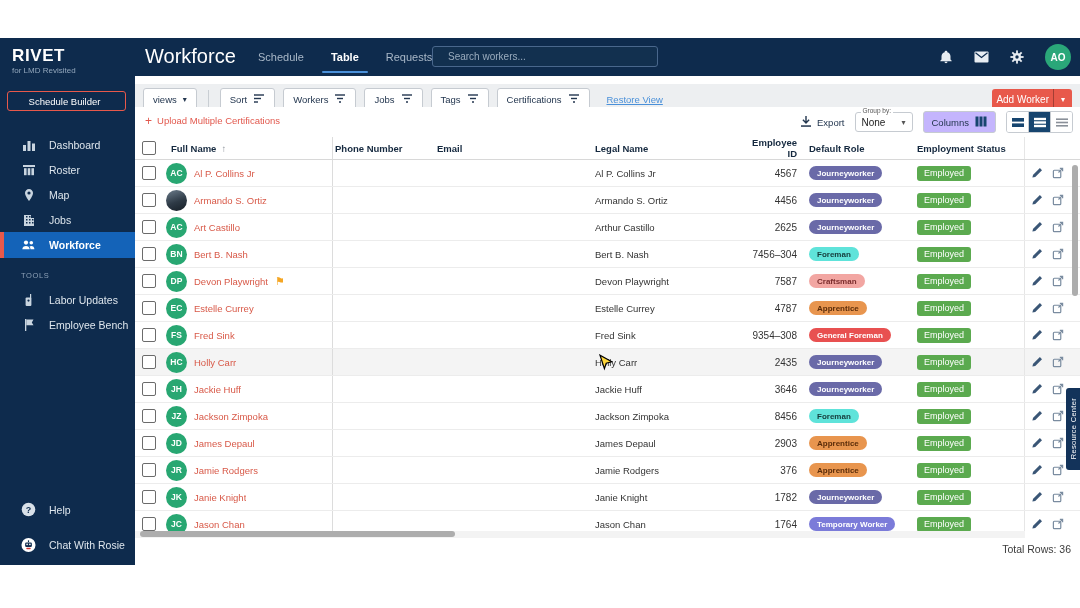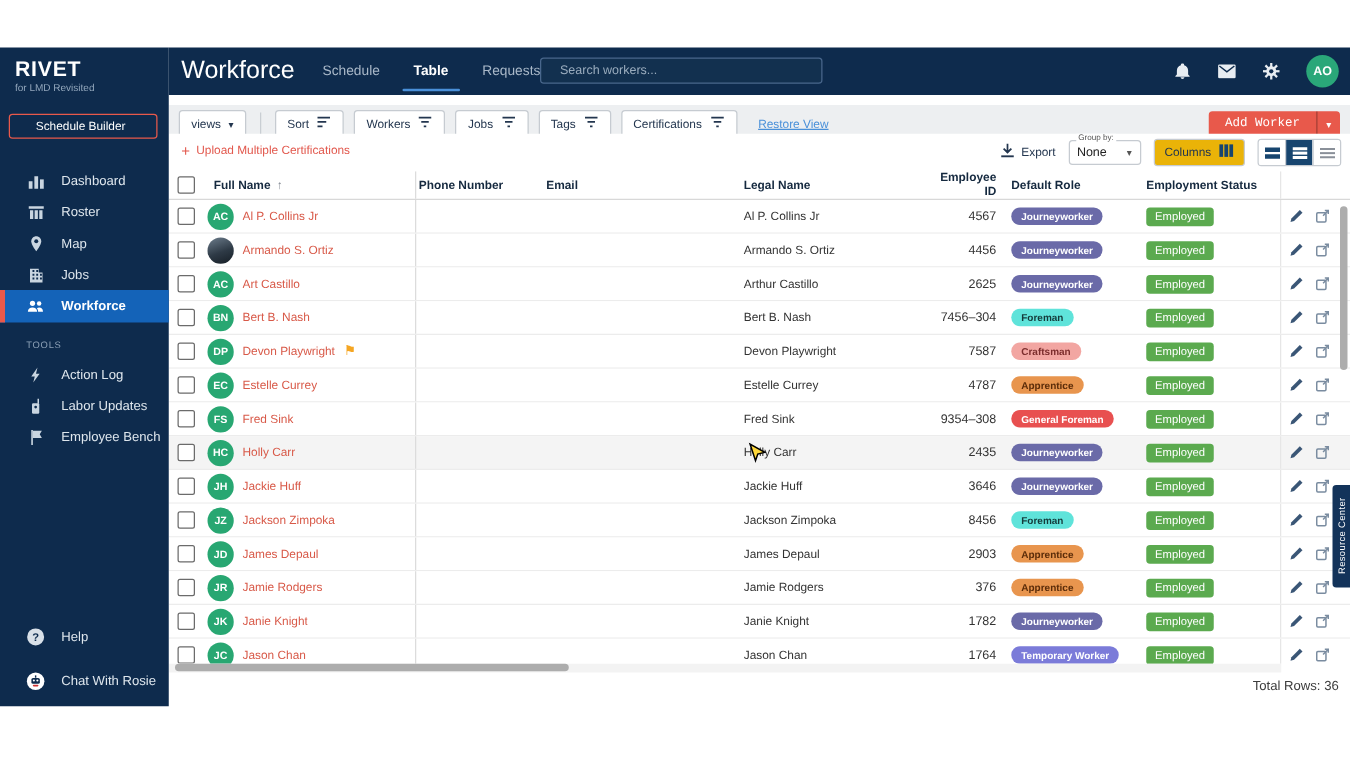--- a/index.html
+++ b/index.html
@@ -44,33 +44,33 @@
 
   
   .filterbar{position:absolute;top:46px;left:0;width:945px;height:31px;background:#EDEFF1;
              display:flex;align-items:center;gap:8px;padding-left:8px;box-sizing:border-box;border-bottom:1px solid #E2E4E6;}
   .fbtn{height:20px;background:#fff;border:1px solid #C6CBD1;border-radius:3px;display:flex;align-items:center;
         gap:6px;padding:0 9px;font-size:9.5px;color:#23364F;cursor:pointer;white-space:nowrap;}
   .fb-divider{width:1px;height:18px;background:#C9CED3;margin:0 3px;}
   .restore{font-size:9.5px;color:#4A90D9;text-decoration:underline;margin-left:9px;cursor:pointer;}
   .add-worker{position:absolute;right:8px;top:5px;height:21px;background:#E8594B;border-radius:3px;
               display:flex;color:#fff;font-size:10px;cursor:pointer;overflow:hidden;align-items:stretch;}
-  .aw-main{padding:0 13px;display:flex;align-items:center;font-family:Liberation Mono, monospace;}
+  .aw-main{padding:0 4px;display:flex;align-items:center;}
   .aw-caret{width:18px;border-left:1px solid rgba(0,0,0,.3);display:flex;align-items:center;justify-content:center;font-size:8px;}
 
   
   .actionbar{position:absolute;top:69px;left:0;width:945px;height:30px;background:#fff;}
   .upload{position:absolute;left:10px;top:8px;font-size:9.5px;color:#E2584D;cursor:pointer;display:flex;gap:5px;align-items:center;}
   .upload .plus{font-size:12px;line-height:10px;}
   .ab-right{position:absolute;right:7px;top:0;height:30px;display:flex;align-items:center;gap:10px;}
   .export{display:flex;align-items:center;gap:5px;font-size:9.5px;color:#23364F;cursor:pointer;}
   .groupby{position:relative;width:58px;height:20px;border:1px solid #C6CBD1;border-radius:3px;background:#fff;
            display:flex;align-items:center;justify-content:space-between;padding:0 6px;font-size:10px;color:#222;cursor:pointer;box-sizing:border-box;}
   .gb-label{position:absolute;top:-6px;left:5px;font-size:6.5px;color:#555;background:#fff;padding:0 2px;}
-  .colbtn{height:20px;border:1px solid #C6CBD1;border-radius:3px;background:#eab308;display:flex;align-items:center;
+  .colbtn{height:20px;border:1px solid #C6CBD1;border-radius:3px;background:#c4b5fd;display:flex;align-items:center;
           gap:6px;padding:0 8px;font-size:9.5px;color:#23364F;cursor:pointer;}
   .density{display:flex;border:1px solid #C6CBD1;border-radius:3px;overflow:hidden;height:20px;background:#fff;}
   .d-btn{width:21px;display:flex;align-items:center;justify-content:center;cursor:pointer;border-left:1px solid #C6CBD1;background:#fff;}
   .d-btn:first-child{border-left:none;}
   .d-btn.active{background:#17456F;}
 
   
   .table-wrap{position:absolute;top:99px;left:0;width:945px;height:394px;overflow:hidden;background:#fff;}
   .thead,.trow{display:flex;align-items:center;box-sizing:border-box;}
   .thead{height:23px;border-bottom:1px solid #D8D8D8;font-weight:bold;font-size:9.5px;color:#15293F;}
@@ -168,28 +168,20 @@
                 <circle cx="5" cy="4.6" r="2.1"></circle>
                 <circle cx="10.3" cy="4.8" r="1.8"></circle>
                 <path d="M1.3 11.3c0-2.1 1.7-3.3 3.7-3.3s3.7 1.2 3.7 3.3z"></path>
                 <path d="M9.5 11.3c0-1.2-.4-2.1-1-2.8.5-.4 1.2-.6 1.8-.6 1.7 0 3.1 1.1 3.1 3.4z"></path>
               </svg>
             </span>
     <span class="lbl">Workforce</span>
   </div>
           <div class="tools-label">TOOLS</div>
 
-      <div class="side-item">
-    <span class="ic">
-              <svg width="13" height="14" viewBox="0 0 13 14" fill="currentColor">
-                <path d="M8 1L3 8.2h2.8L4.6 13l5.1-7H6.8z"></path>
-              </svg>
-            </span>
-    <span class="lbl">Action Log</span>
-  </div>
           <div class="side-item">
     <span class="ic">
               <svg width="13" height="14" viewBox="0 0 13 14" fill="currentColor">
                 <rect x="3.6" y="4.6" width="5.8" height="8.4" rx="1"></rect>
                 <rect x="8" y="1" width="1.2" height="4"></rect>
                 <circle cx="6.5" cy="7.6" r="1.1" fill="#0E2B4D"></circle>
               </svg>
             </span>
     <span class="lbl">Labor Updates</span>
   </div>

